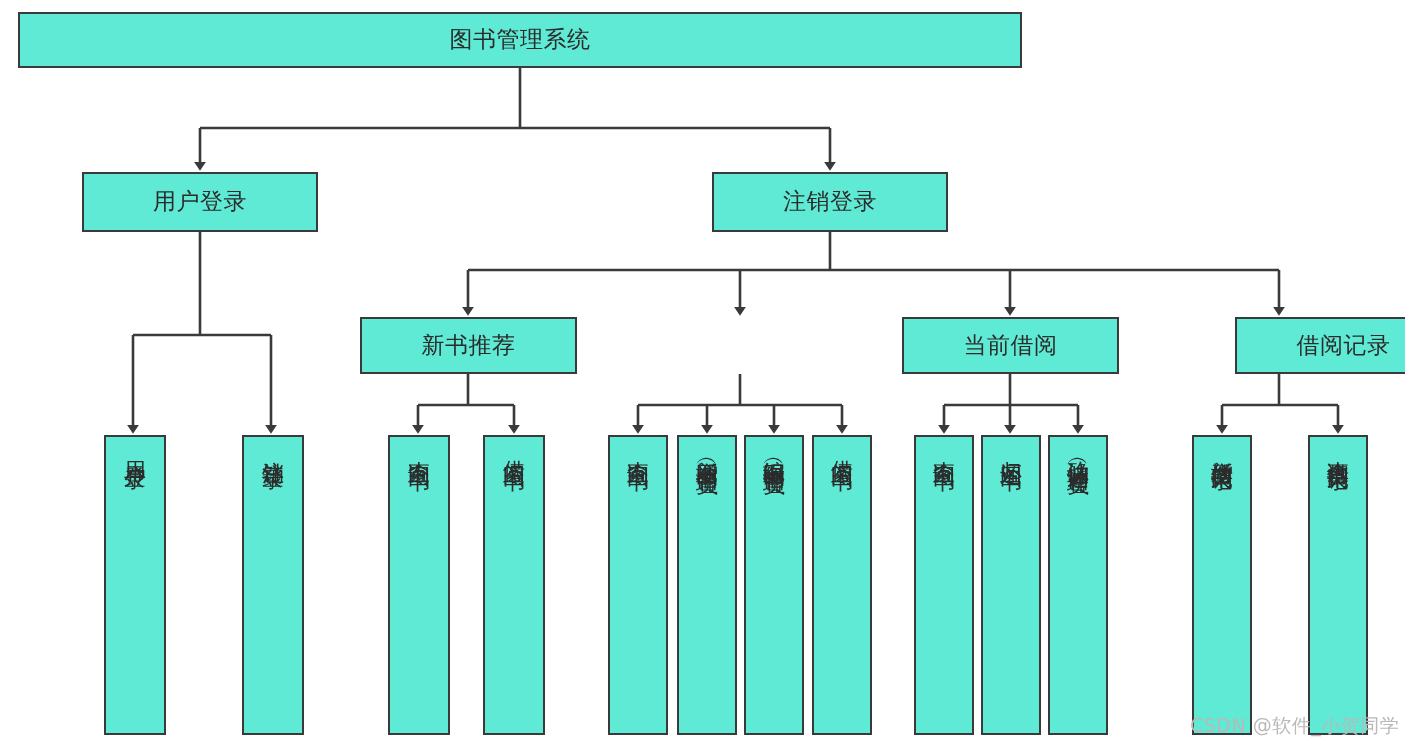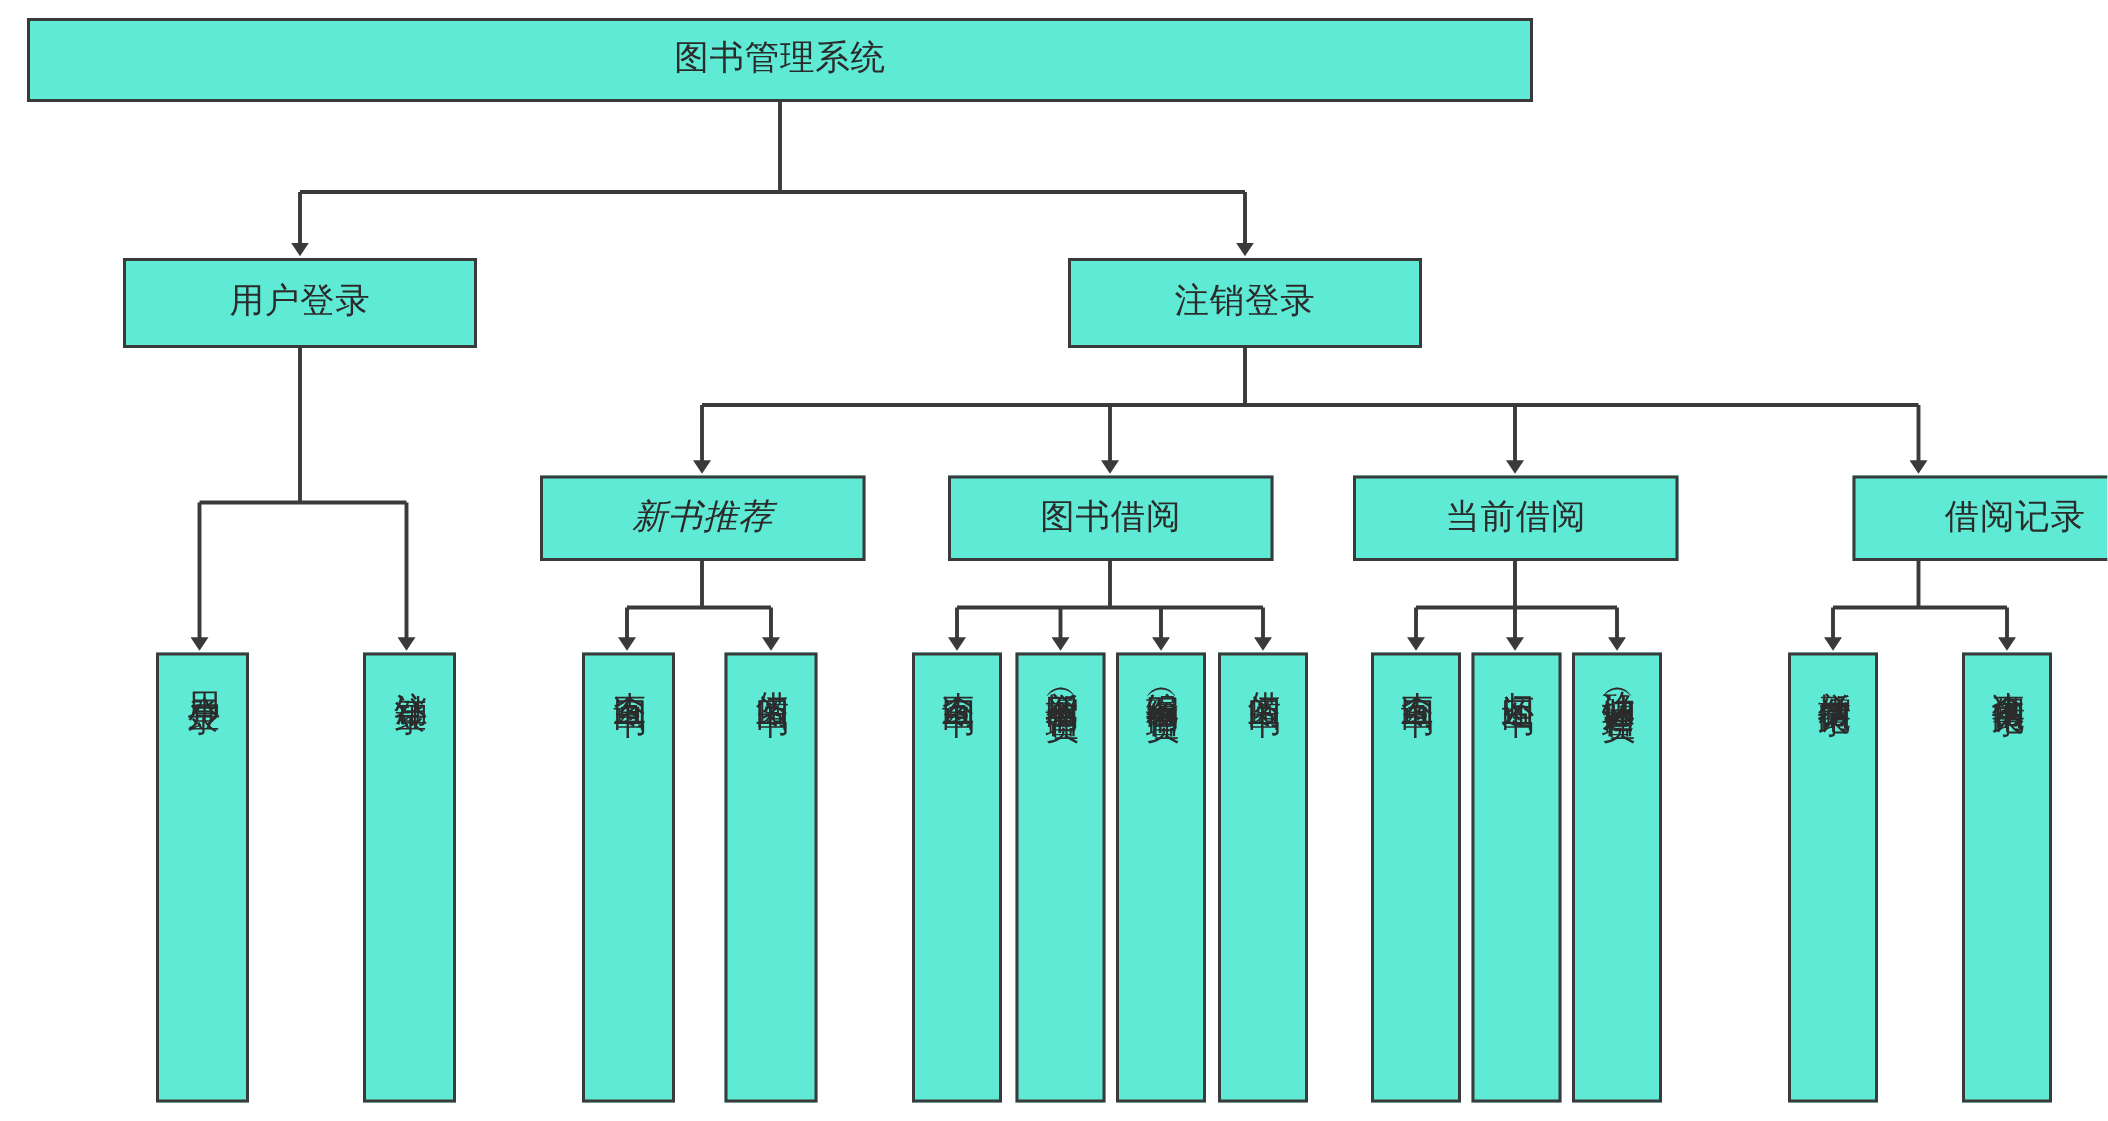--- a/index.html
+++ b/index.html
@@ -131,27 +131,24 @@
   </div>
 
   <div class="node h-node" style="left:82px; top:172px; width:236px; height:60px;">
     <span class="lbl">用户登录</span>
   </div>
 
   <div class="node h-node" style="left:712px; top:172px; width:236px; height:60px;">
     <span class="lbl">注销登录</span>
   </div>
 
-  <div class="node h-node" style="left:360px; top:317px; width:217px; height:57px;font-style:italic;">
+  <div class="node h-node" style="left:360px; top:317px; width:217px; height:57px;">
     <span class="lbl">新书推荐</span>
   </div>
 
-  <div class="node h-node" style="left:632px; top:317px; width:217px; height:57px;">
-    <span class="lbl">图书借阅</span>
-  </div>
 
   <div class="node h-node" style="left:902px; top:317px; width:217px; height:57px;">
     <span class="lbl">当前借阅</span>
   </div>
 
   <div class="node h-node" style="left:1235px; top:317px; width:217px; height:57px;">
     <span class="lbl">借阅记录</span>
   </div>
 
   <div class="node v-node" style="left:104px; top:435px; width:62px; height:300px;">
@@ -199,14 +196,15 @@
   </div>
 
   <div class="node v-node tall" style="left:1192px; top:435px; width:60px; height:300px;">
     <span class="lbl">新增借阅记录</span>
   </div>
 
   <div class="node v-node tall" style="left:1308px; top:435px; width:60px; height:300px;">
     <span class="lbl">查询借阅记录</span>
   </div>
 
+  <div class="watermark" style="left:1190px; top:713px;">CSDN @软件_小贺同学</div>
 
 </div>
 
 </body></html>

